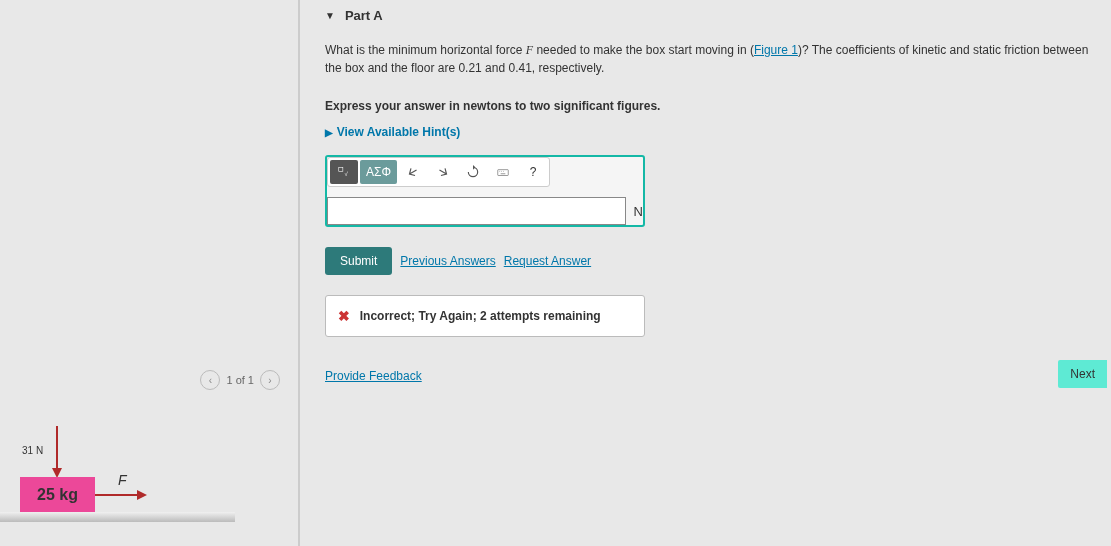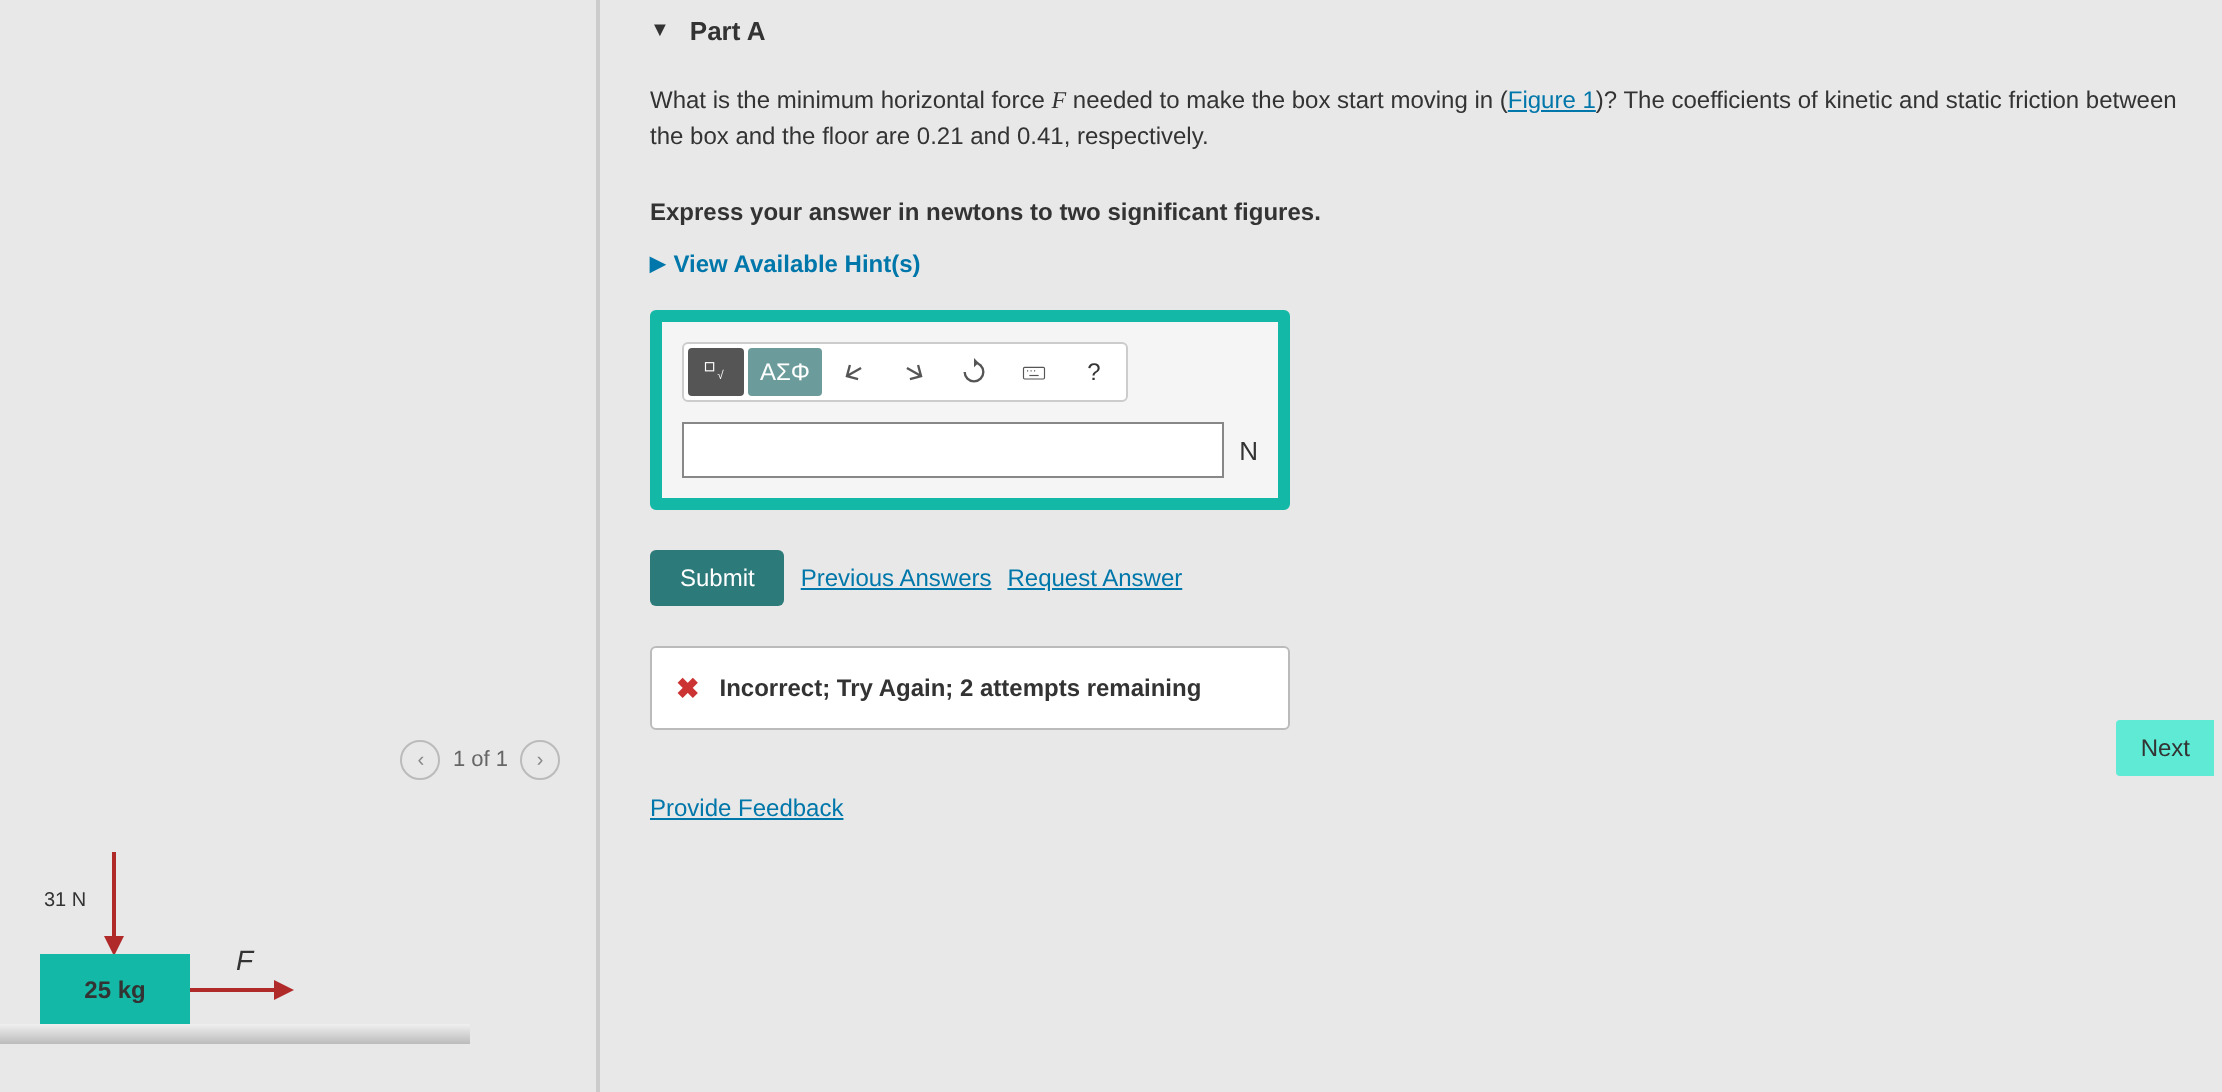--- a/index.html
+++ b/index.html
@@ -49,26 +49,26 @@
     left: 0;
     width: 260px;
     height: 140px;
   }
   .box-shape {
     position: absolute;
     bottom: 24px;
     left: 20px;
     width: 75px;
     height: 35px;
-    background: #14b8a6;
+    background: #ec4899;
     display: flex;
     align-items: center;
     justify-content: center;
     font-weight: bold;
-    font-size: 12px;
+    font-size: 16px;
   }
   .floor {
     position: absolute;
     bottom: 14px;
     left: 0;
     width: 235px;
     height: 10px;
     background: linear-gradient(#f0f0f0, #bbb);
   }
   .arrow-down {
@@ -154,24 +154,23 @@
     color: #0077aa;
     font-weight: bold;
     cursor: pointer;
     margin-bottom: 16px;
     display: flex;
     align-items: center;
     gap: 4px;
   }
   .hints .tri { font-size: 10px; }
   .answer-box {
-    border: 6px solid #14b8a6;
+    border: 2px solid #14b8a6;
     border-radius: 3px;
     width: 320px;
-    padding: 10px;
     background: #f5f5f5;
     margin-bottom: 20px;
   }
   .toolbar {
     display: flex;
     gap: 2px;
     margin-bottom: 10px;
     align-items: center;
     border: 1px solid #ccc;
     background: #fff;

